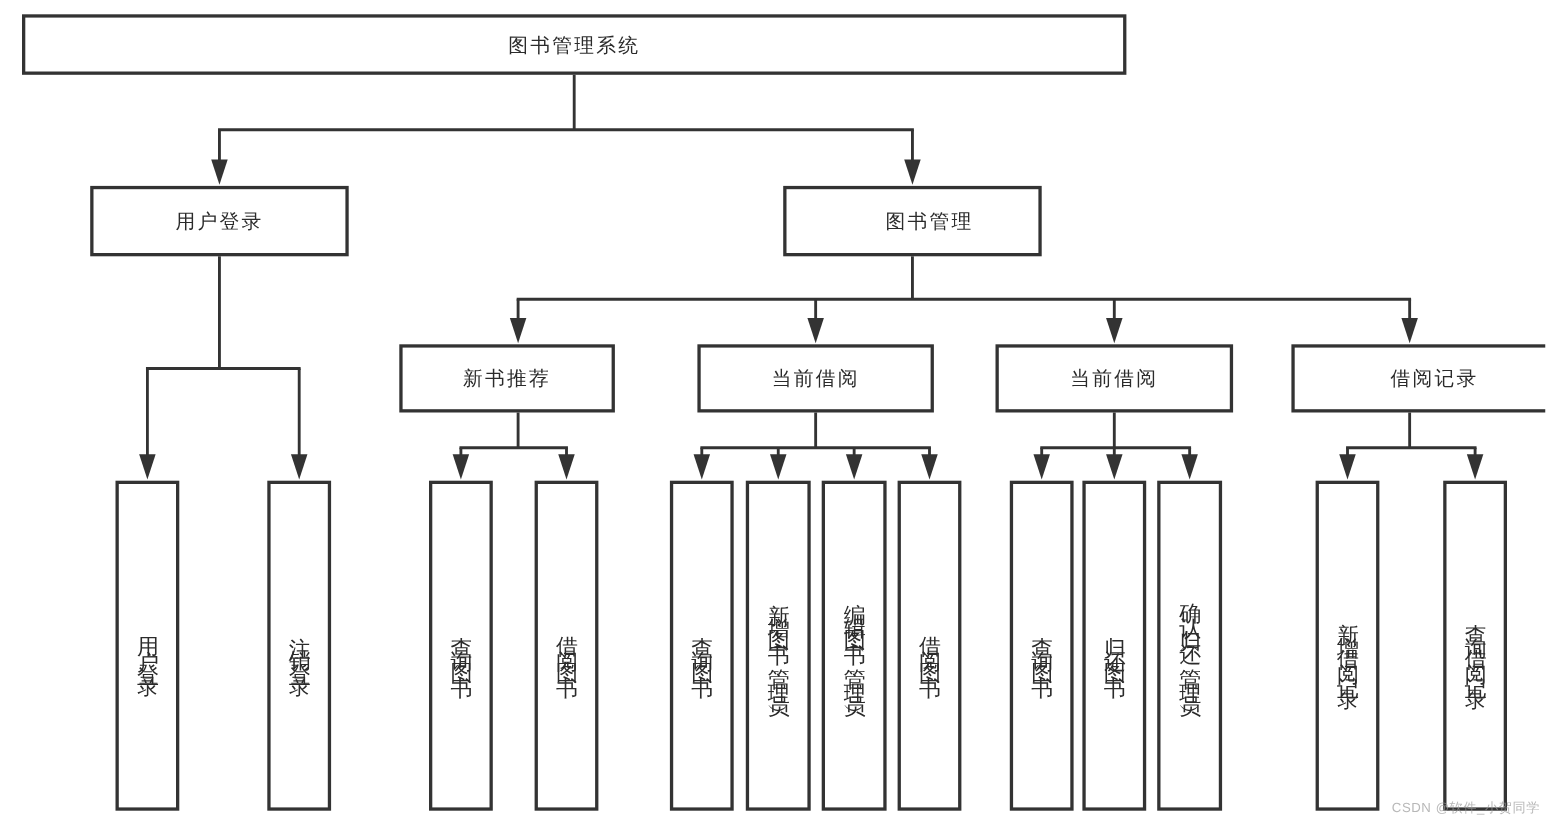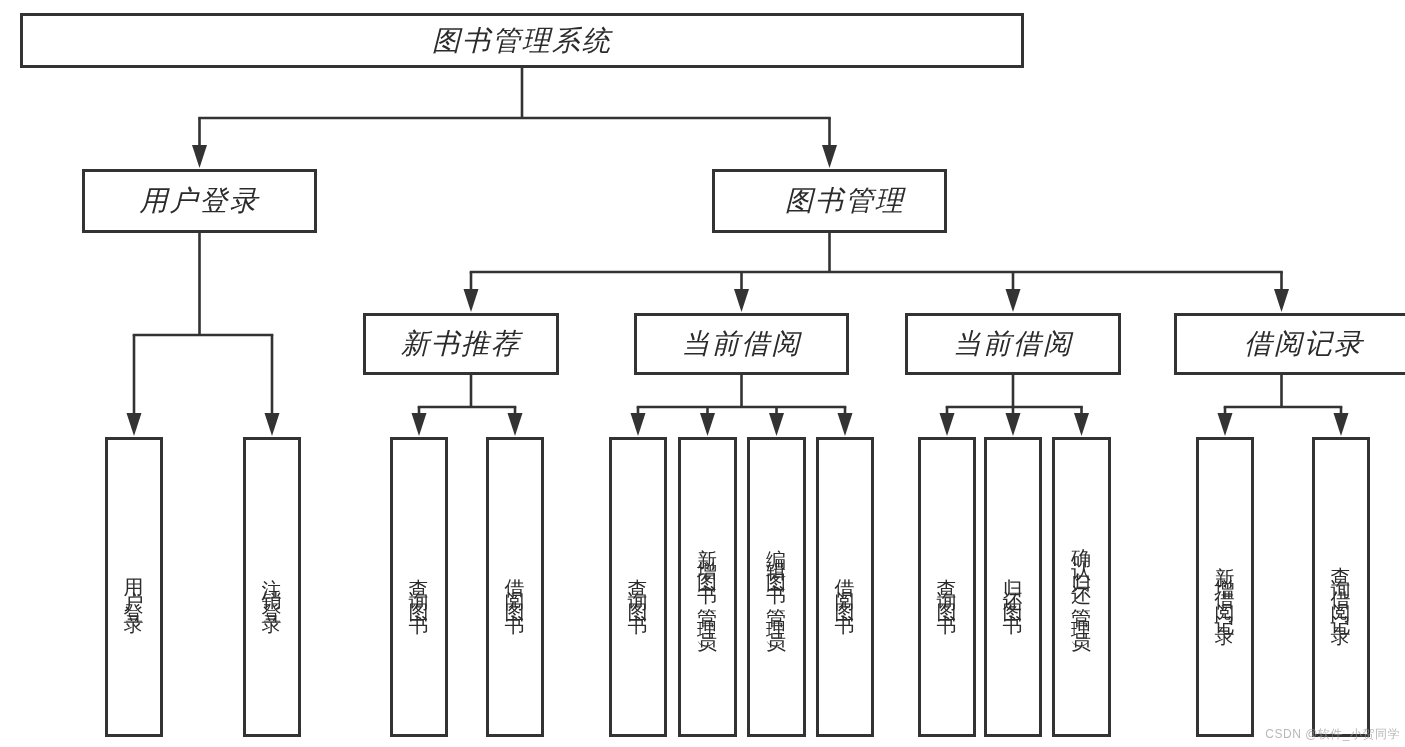--- a/index.html
+++ b/index.html
@@ -5,21 +5,21 @@
   html,body{margin:0;padding:0;background:#ffffff;}
   #canvas{
     position:relative;width:1405px;height:747px;background:#ffffff;overflow:hidden;
     font-family:"Liberation Sans","DejaVu Sans",sans-serif;
   }
   #connectors{position:absolute;left:0;top:0;width:1405px;height:747px;}
   .node{
     position:absolute;background:#ffffff;border:3px solid #333333;box-sizing:border-box;
     display:flex;align-items:center;justify-content:center;color:#2b2b2b;
   }
-  .node.h .lbl{font-size:28px;letter-spacing:2px;white-space:nowrap;font-style:italic;}
+  .node.h .lbl{font-size:18px;letter-spacing:2px;white-space:nowrap;}
   .node.v .lbl{
     writing-mode:vertical-rl;text-orientation:mixed;
     font-size:20px;line-height:1;letter-spacing:12px;white-space:nowrap;
   }
   #watermark{
     position:absolute;right:5px;bottom:4px;font-size:12px;letter-spacing:.5px;
     color:#9a9a9a;opacity:.7;white-space:nowrap;
   }
 </style>
 </head>

